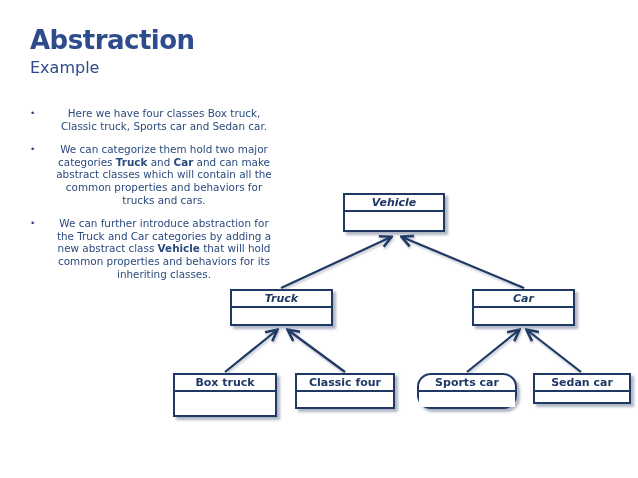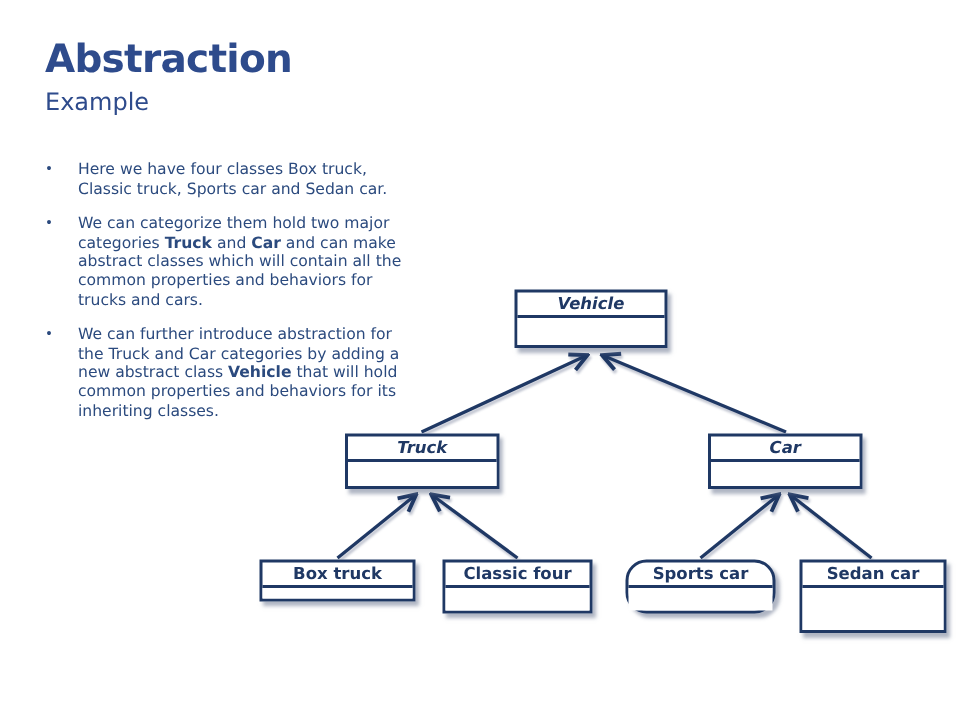--- a/index.html
+++ b/index.html
@@ -31,21 +31,21 @@
   }
   .bullet-item{
     display:flex;
     font-size:10.4px;line-height:12.6px;color:var(--text-blue);
     margin-bottom:11px;
   }
   .bullet-marker{
     width:22px;flex:0 0 22px;font-size:9px;line-height:12.6px;
     color:var(--text-blue);
   }
-  .bullet-text{flex:1;}
+  .bullet-text{flex:1;text-align:center;}
   .bullet-text b{font-weight:bold;}
   #diagram{position:absolute;left:0;top:0;width:638px;height:478px;}
   #edge-svg{position:absolute;left:0;top:0;width:638px;height:478px;}
   #edge-svg line{
     stroke:var(--navy);stroke-width:2.2;
     filter:drop-shadow(1.5px 2px 0.8px rgba(115,125,150,0.45));
   }
   .class-box{
     position:absolute;
     background:#ffffff;
@@ -107,29 +107,29 @@
       <div class="class-body"></div>
     </div>
     <div class="class-box" style="left: 230px; top: 289px; width: 103px; height: 37px;">
       <div class="class-name italic">Truck</div>
       <div class="class-body"></div>
     </div>
     <div class="class-box" style="left: 472px; top: 289px; width: 103px; height: 37px;">
       <div class="class-name italic">Car</div>
       <div class="class-body"></div>
     </div>
-    <div class="class-box" style="left: 173px; top: 373px; width: 104px; height: 28px;">
+    <div class="class-box" style="left: 173px; top: 373px; width: 104px; height: 44px;">
       <div class="class-name">Box truck</div>
       <div class="class-body"></div>
     </div>
     <div class="class-box" style="left: 295px; top: 373px; width: 100px; height: 36px;">
       <div class="class-name">Classic four</div>
       <div class="class-body"></div>
     </div>
     <div class="class-box" style="left: 417px; top: 373px; width: 100px; height: 36px; border-radius: 14px;">
       <div class="class-name">Sports car</div>
       <div class="class-body"></div>
     </div>
-    <div class="class-box" style="left: 533px; top: 373px; width: 98px; height: 49px;">
+    <div class="class-box" style="left: 533px; top: 373px; width: 98px; height: 31px;">
       <div class="class-name">Sedan car</div>
       <div class="class-body"></div>
     </div>
   </div>
 
 </body></html>

